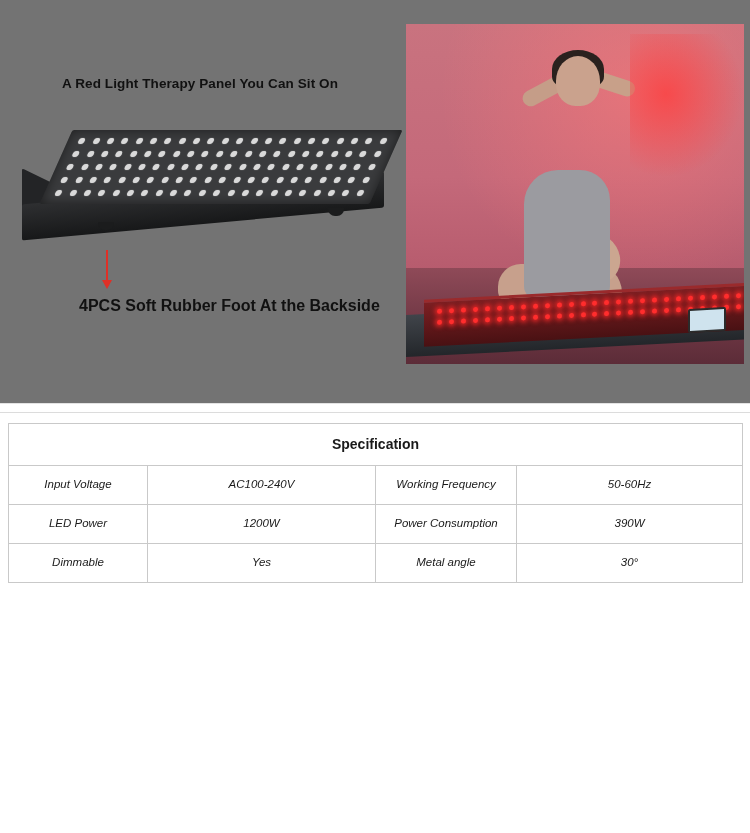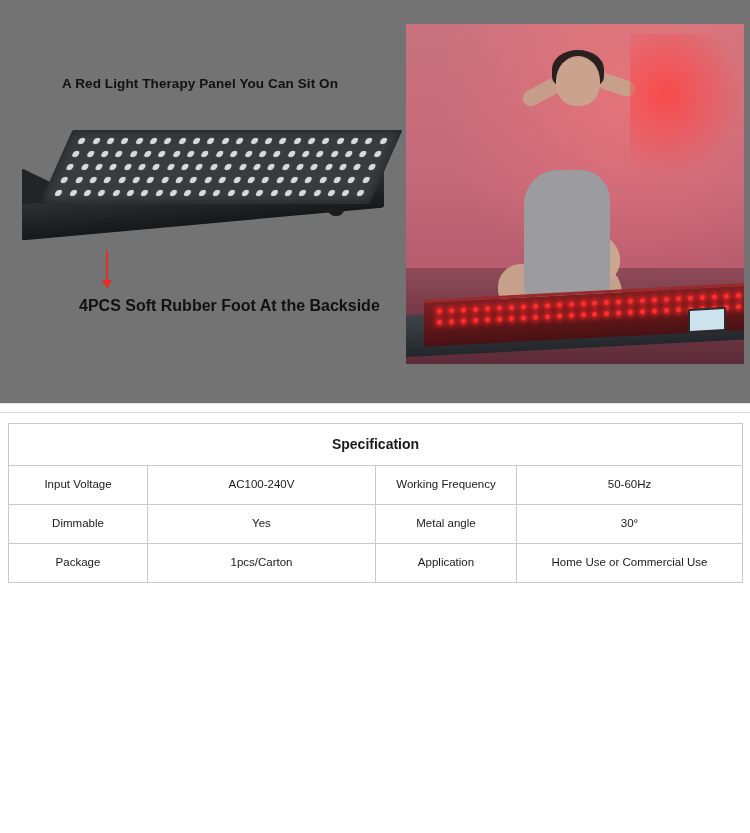--- a/index.html
+++ b/index.html
@@ -330,21 +330,21 @@
   }
   table.spec th.title-cell {
     font-weight: bold;
     font-size: 14px;
     padding: 11px 4px;
   }
   .col-a { width: 139px; }
   .col-b { width: 228px; }
   .col-c { width: 141px; }
   .col-d { width: 226px; }
-  tr.data-row td { height: 26px; }
+  tr.data-row td { height: 26px; font-style: italic; }
 </style>
 </head>
 <body>
 
 <div class="page">
 
   <div class="hero">
 
     <div class="hero-left">
       <div class="hero-title">A Red Light Therapy Panel You Can Sit On</div>
@@ -564,28 +564,28 @@
         </tr>
       </thead>
       <tbody id="spec-body">
           <tr class="data-row">
             <td>Input Voltage</td>
             <td>AC100-240V</td>
             <td>Working Frequency</td>
             <td>50-60Hz</td>
           </tr>
           <tr class="data-row">
+            <td>LED Power</td>
+            <td>1200W</td>
+            <td>Power Consumption</td>
+            <td>390W</td>
+          </tr>
+          <tr class="data-row">
             <td>Dimmable</td>
             <td>Yes</td>
             <td>Metal angle</td>
             <td>30°</td>
           </tr>
-          <tr class="data-row">
-            <td>Package</td>
-            <td>1pcs/Carton</td>
-            <td>Application</td>
-            <td>Home Use or Commercial Use</td>
-          </tr>
         </tbody>
     </table>
   </div>
 
 </div>
 
 </body></html>

